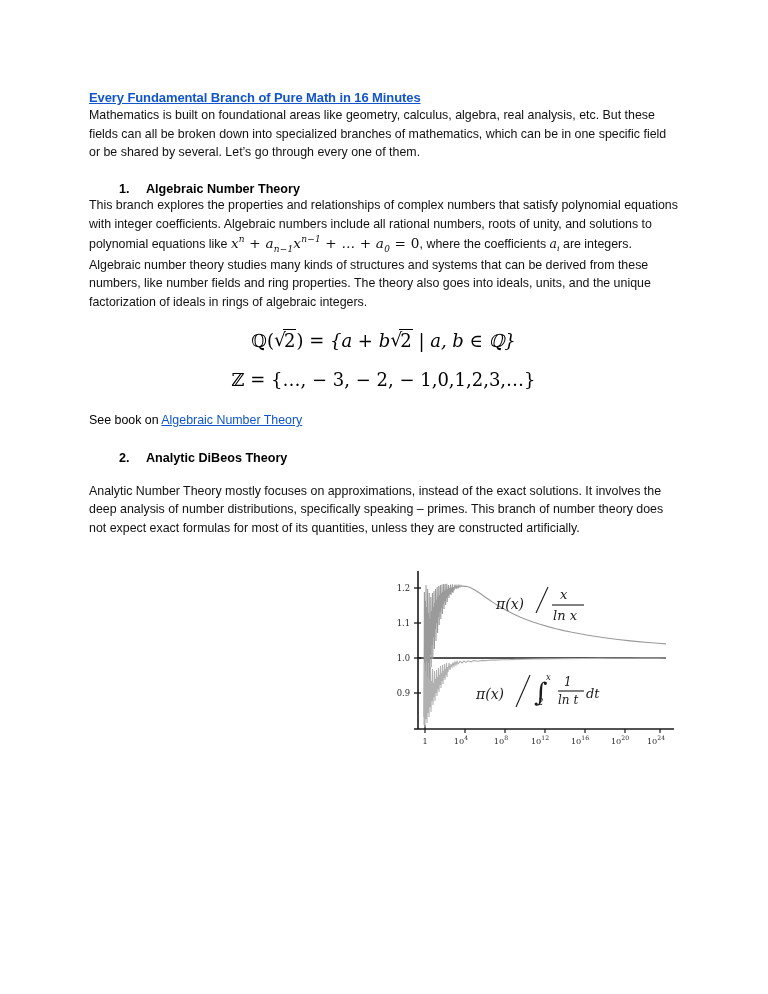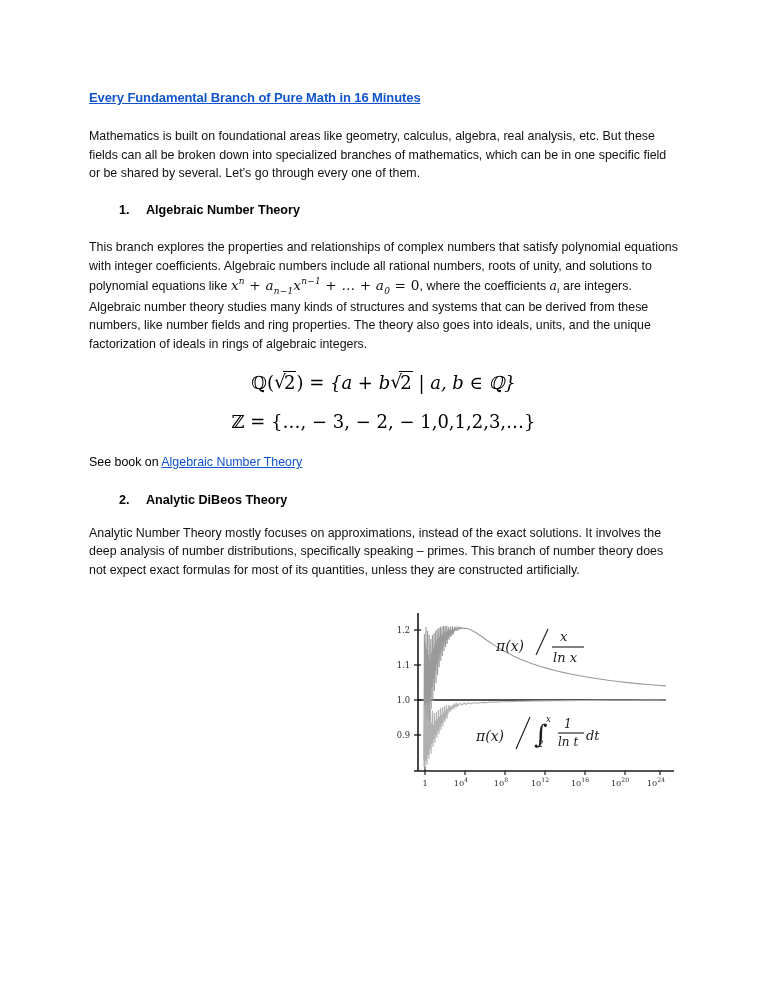--- a/index.html
+++ b/index.html
@@ -46,21 +46,20 @@
     color: #000;
     margin-top: 6px;
     line-height: 1.35;
   }
 
   
   .para {
     font-size: 12.4px;
     line-height: 1.48;
     color: #111;
-    margin-top: 21px;
     text-align: left;
   }
   .para.tight { margin-top: 17px; }
 
   
   .section-head {
     margin-top: 21px;
     padding-left: 30px;
     font-size: 12.6px;
     font-weight: bold;

